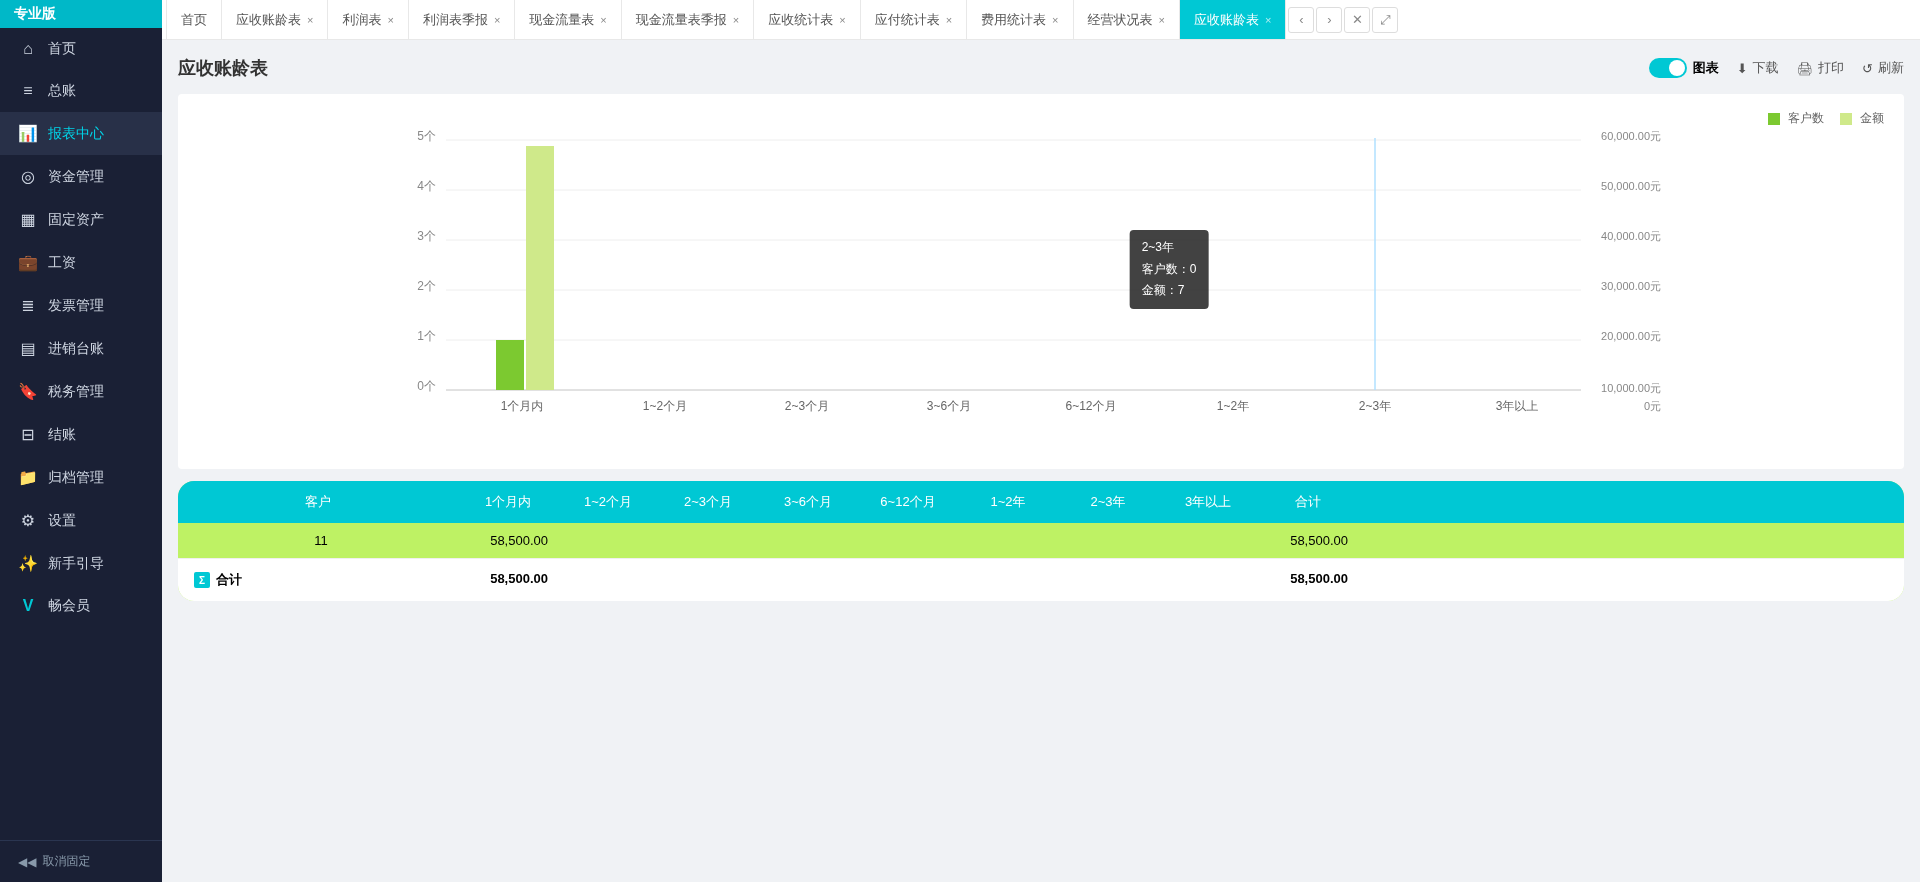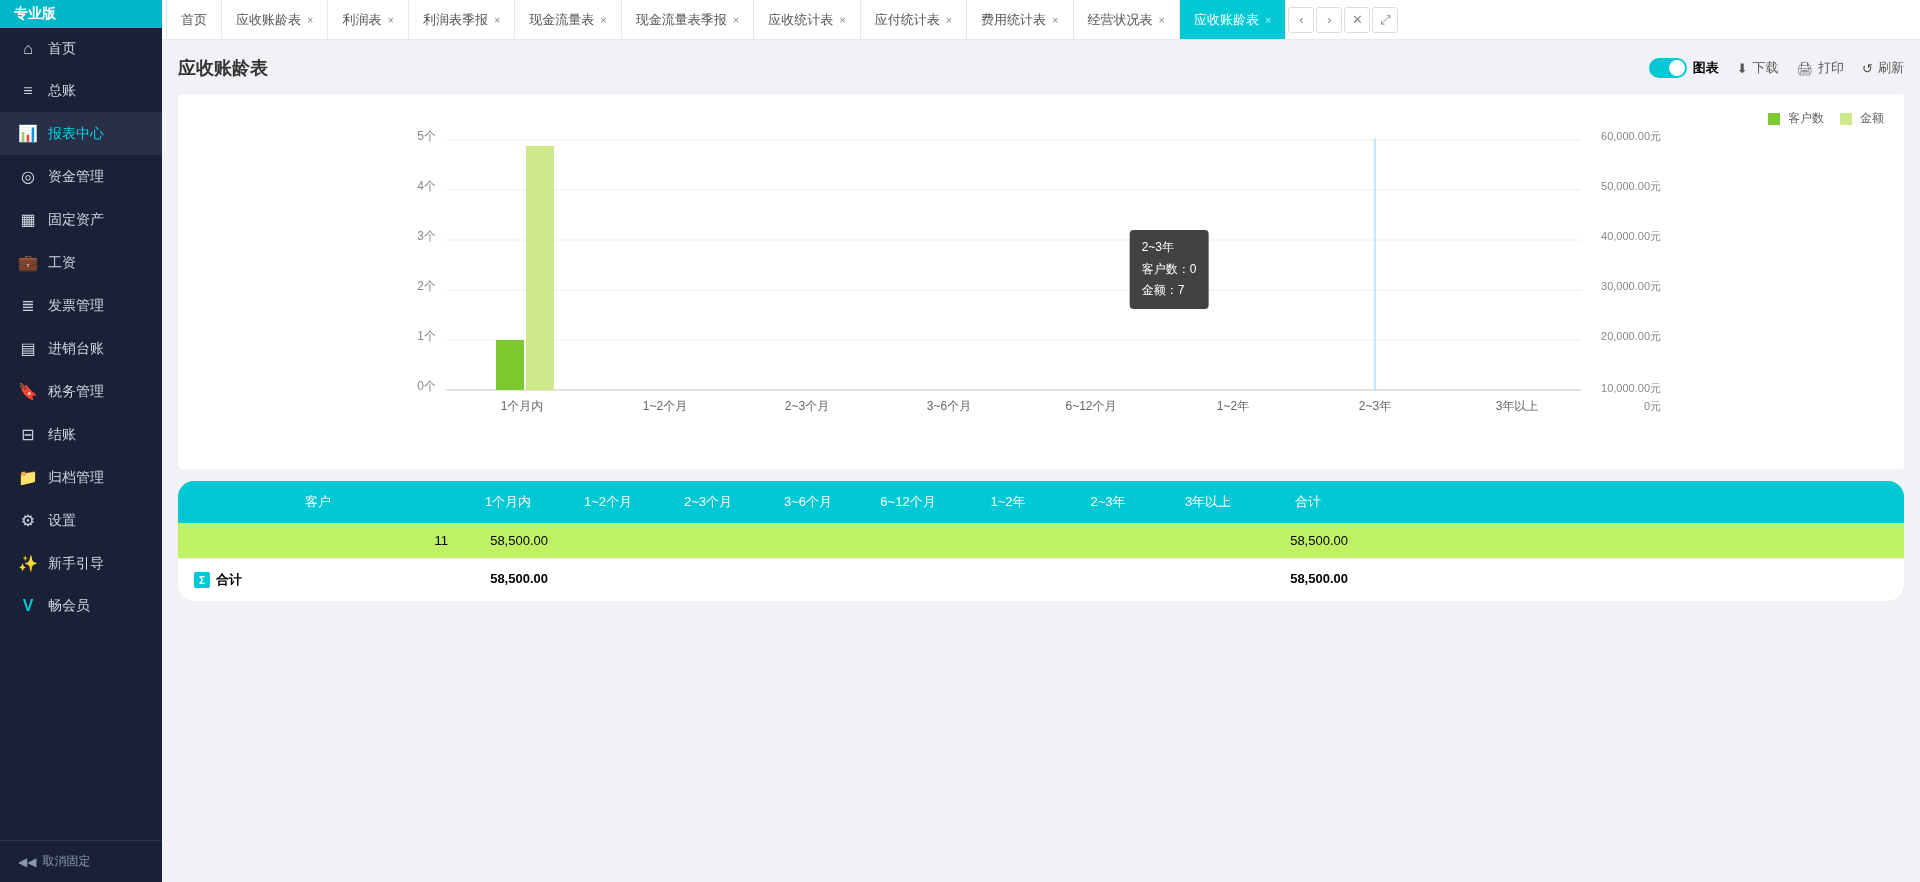--- a/index.html
+++ b/index.html
@@ -226,21 +226,21 @@
     .table-data-row {
       display: grid;
       grid-template-columns: 280px 100px 100px 100px 100px 100px 100px 100px 100px 100px;
       border-bottom: 1px solid #f0f0f0;
       font-size: 13px;
     }
     .table-cell {
       padding: 10px 10px;
       text-align: right;
     }
-    .table-cell:first-child { text-align: right; padding-left: 16px; }
+    .table-cell:first-child { text-align: center; padding-left: 16px; }
     .table-total-row {
       display: grid;
       grid-template-columns: 280px 100px 100px 100px 100px 100px 100px 100px 100px 100px;
       font-weight: bold;
       font-size: 13px;
       background: white;
     }
     .total-cell {
       padding: 12px 10px;
       text-align: right;

